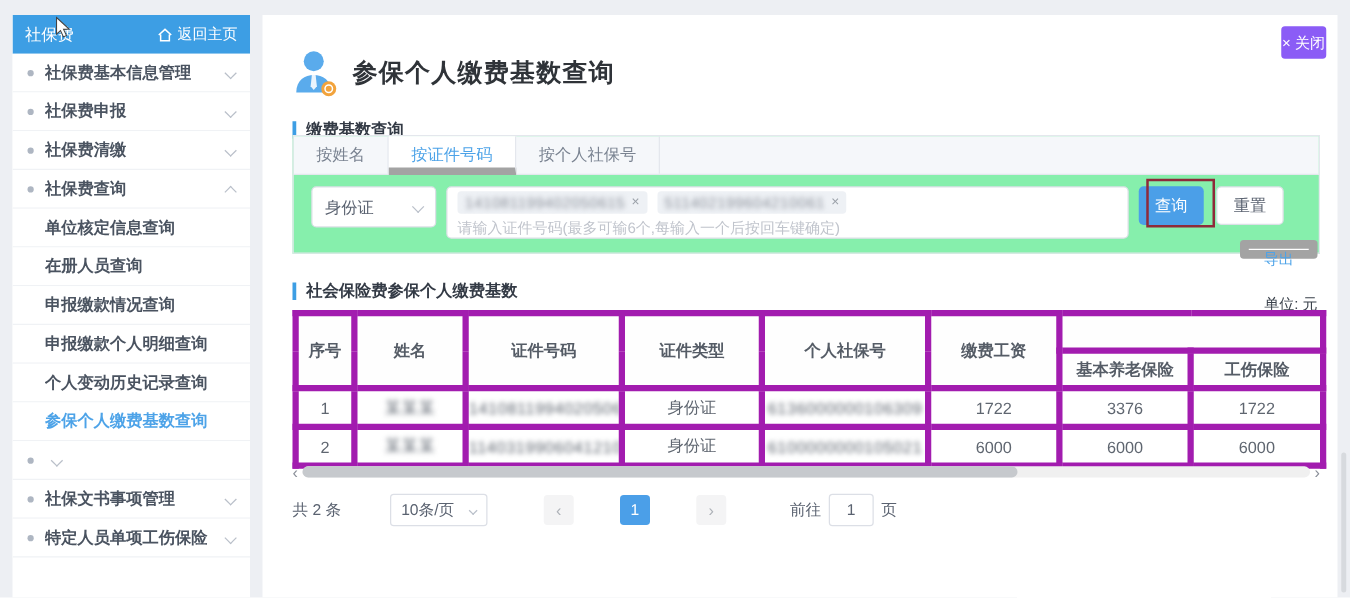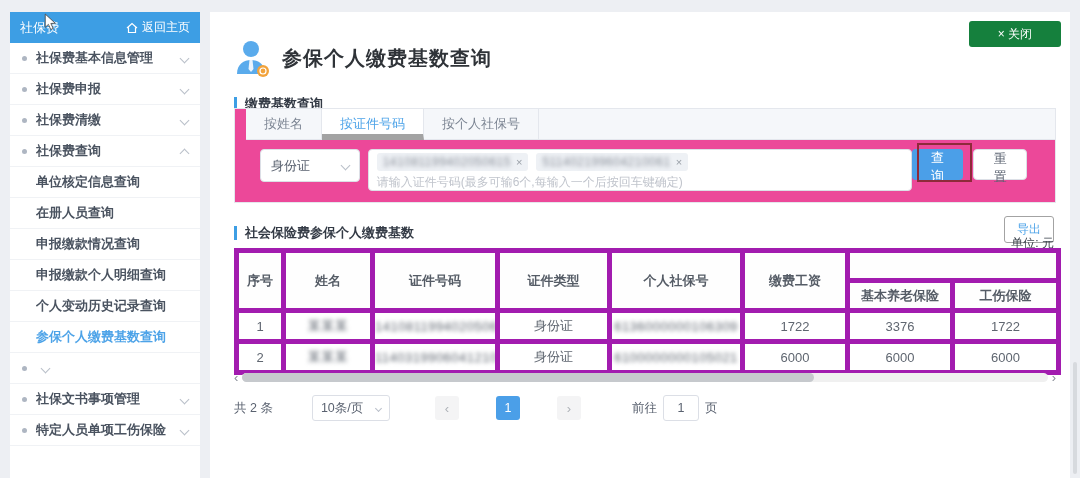--- a/index.html
+++ b/index.html
@@ -14,48 +14,48 @@
   .sb-item { height:31px; display:flex; align-items:center; padding:0 12px; border-bottom:1px solid #f0f2f5; font-size:13px; color:#4a5360; cursor:pointer; background:#fff; }
   .sb-item .bullet { width:5px; height:5px; border-radius:50%; background:#aeb6c2; margin-right:9px; flex:0 0 auto; }
   .sb-item .lbl { flex:1 1 auto; white-space:nowrap; overflow:hidden;font-weight:bold; }
   .sb-item.sub { padding-left:26px; }
   .sb-item.active .lbl { color:#4da3e8; }
   .chev { width:7px; height:7px; border-right:1.5px solid #b9bfc9; border-bottom:1.5px solid #b9bfc9; transform:rotate(45deg); margin-left:6px; flex:0 0 auto; }
   .chev.up { transform:rotate(-135deg); margin-top:4px; }
 
   
   .main { position:absolute; left:210px; top:12px; width:860px; height:466px; background:#fff; }
-  .close-btn { position:absolute; top:9px; right:9px; height:26px; padding:0 29px; background:#15803d; color:#fff; font-size:12px; border:none; border-radius:3px; display:flex; align-items:center; cursor:pointer; }
+  .close-btn { position:absolute; top:9px; right:9px; height:26px; padding:0 1px; background:#8b5cf6; color:#fff; font-size:12px; border:none; border-radius:3px; display:flex; align-items:center; cursor:pointer; }
   .title-row { position:absolute; left:24px; top:26px; display:flex; align-items:center; gap:10px; }
   .page-title { font-size:20px; color:#2f3338; font-weight:700; letter-spacing:1px; }
 
   .sec-heading { position:absolute; left:24px; display:flex; align-items:center; font-size:13px; font-weight:700; color:#333a45; }
   .sec-heading .bar { width:3px; height:14px; background:#3d9ee4; margin-right:8px; }
 
   
-  .query-box { position:absolute; left:24px; top:96px; width:822px; border:1px solid #e4e7ed; background:#ec4899;padding-left:11px; }
+  .query-box { position:absolute; left:24px; top:96px; width:822px; border:1px solid #e4e7ed; background:#86efac; }
   .tabbar { height:31px; background:#f5f7fa; border-bottom:1px solid #e4e7ed; display:flex; }
   .tab { padding:0 18px; line-height:30px; font-size:13px; color:#7a8391; border-right:1px solid #e4e7ed; cursor:pointer; }
   .tab.active { background:#fff; color:#4da3e8; margin-bottom:-1px; border-bottom:6px solid #a3a3a3; }
   .query-content { display:flex; align-items:flex-start; padding:9px 14px 11px 14px; }
   .id-select { width:100px; height:33px; border:1px solid #dcdfe6; border-radius:4px; display:flex; align-items:center; padding:0 10px; font-size:13px; color:#5a6270; margin-right:8px; cursor:pointer; background:#fff; }
   .id-select .chev { margin-left:auto; }
   .multi-input { width:546px; height:42px; border:1px solid #dcdfe6; border-radius:4px; padding:3px 8px 2px 8px; cursor:text; background:#fff; }
   .tags { display:flex; gap:8px; }
   .tag { background:#eef1f5; border-radius:3px; padding:2px 6px; font-size:12px; color:#8a8f99; display:flex; align-items:center; gap:5px; }
   .masked { filter:blur(2px); letter-spacing:0.5px; }
   .tag-x { font-size:11px; color:#9aa0a8; cursor:pointer; line-height:1; }
   .hint { font-size:12px; color:#c0c4cc; margin-top:3px; white-space:nowrap; }
   .btn-area { margin-left:auto; display:flex; align-items:center; }
   .btn-primary { height:31px; padding:0 13px; background:#4b9fe8; color:#fff; font-size:13px; border:none; border-radius:4px; cursor:pointer; }
   .btn-plain { height:31px; padding:0 13px; background:#fff; color:#5a6270; font-size:13px; border:1px solid #dcdfe6; border-radius:4px; cursor:pointer; margin-left:10px; margin-right:14px; }
   .annot { position:absolute; border:2px solid #8e2a3a; pointer-events:none; }
 
   
-  .export-btn { position:absolute; right:16px; top:204px; height:27px; padding:0 12px; background:#fff; border:1px solid #a3a3a3; color:#4da3e8; font-size:12px; border-radius:3px; cursor:pointer; }
+  .export-btn { position:absolute; right:16px; top:180px; height:15px; padding:0 12px; background:#fff; border:7px solid #a3a3a3; color:#4da3e8; font-size:12px; border-radius:3px; cursor:pointer; }
   .unit-note { position:absolute; right:16px; top:223px; font-size:12px; color:#3b424c; }
 
   table.grid { position:absolute; left:24px; top:236px; width:822px; border-collapse:collapse; table-layout:fixed; }
   table.grid th, table.grid td { border:5px solid #a21caf; font-size:13px; text-align:center; overflow:hidden; white-space:nowrap; }
   table.grid th { height:30px; color:#555c66; font-weight:700; background:#fefefe; }
   table.grid td { height:31px; color:#5f6670; }
 
   .hscroll { position:absolute; left:24px; top:359px; width:822px; height:13px; display:flex; align-items:center; gap:4px; }
   .hs-arrow { font-size:13px; color:#8a8f99; line-height:1; cursor:pointer; flex:0 0 auto; }
   .hs-track { flex:1 1 auto; height:9px; background:#f0f0f0; border-radius:5px; position:relative; }

